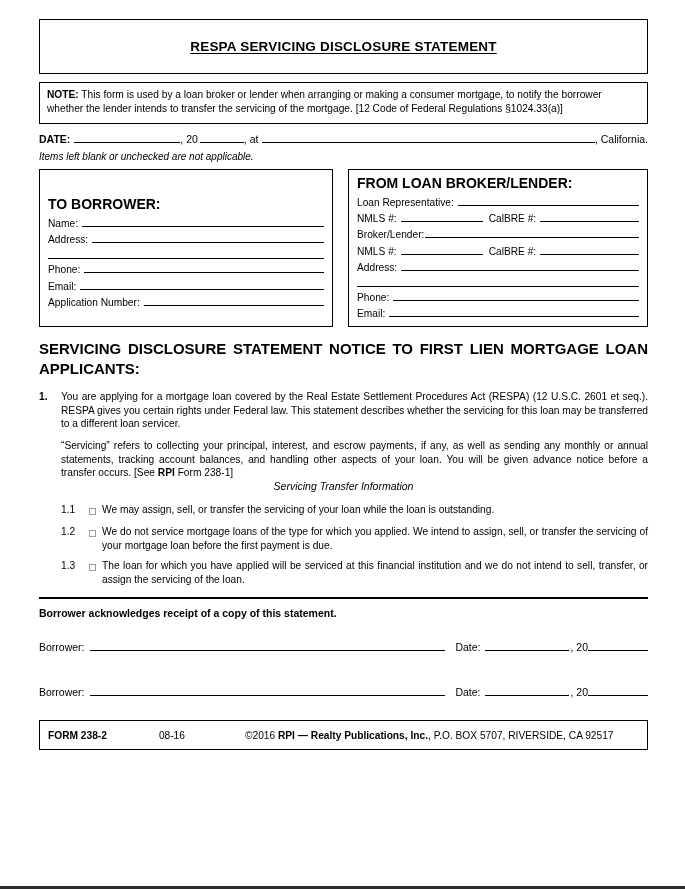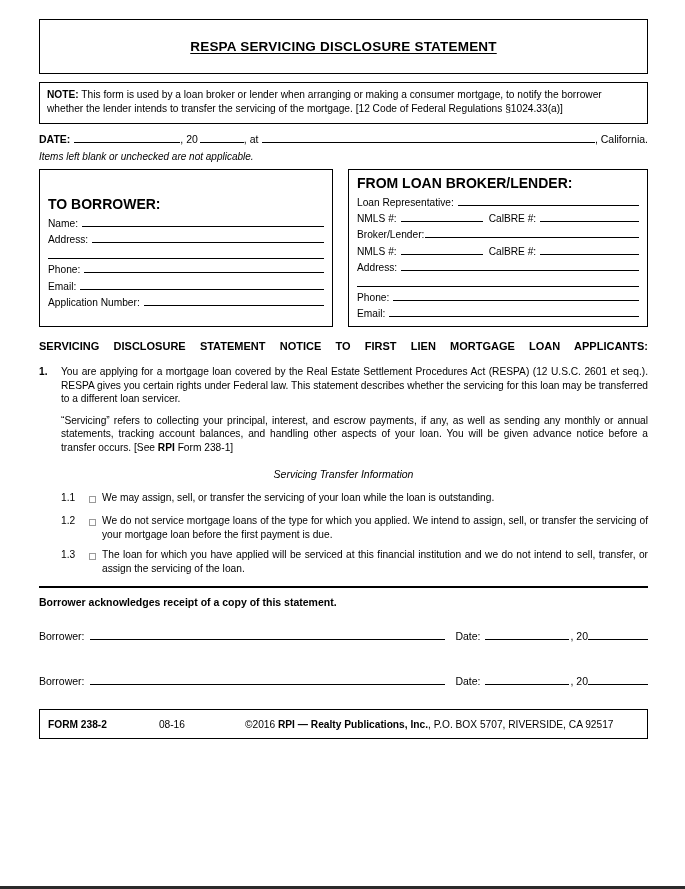--- a/index.html
+++ b/index.html
@@ -111,21 +111,21 @@
   .fl .cap { flex: 0 0 auto; }
   .fl .fill { flex: 1 1 auto; border-bottom: 1px solid #000; height: 12px; margin-left: 4px; min-width: 8px; }
   .fl .fill.tight { margin-left: 3px; }
   .fl .fixed { flex: 0 0 auto; border-bottom: 1px solid #000; height: 12px; margin-left: 4px; }
   .w-nmls { width: 82px; }
   .full-rule { border-bottom: 1px solid #000; height: 12px; margin-top: 1px; }
 
   
   .sec-head {
     margin-top: 12px;
-    font-size: 11px;
+    font-size: 15px;
     font-weight: bold;
     line-height: 1.33;
   }
   .sec-head .l1 { text-align: justify; text-align-last: justify; display: block; }
   .sec-head .l2 { display: block; }
 
   
   .num-item {
     margin-top: 11px;
     display: flex;
@@ -137,21 +137,20 @@
     width: 22px;
     font-weight: bold;
   }
   .num-item .body { flex: 1 1 auto; text-align: justify; }
   .num-item .body p { margin: 0; }
   .num-item .body p + p { margin-top: 8px; }
   .num-item .body b { font-weight: bold; }
 
   
   .sub-head {
-    margin-top: 14px;
     text-align: center;
     font-size: 10.5px;
     font-style: italic;
   }
 
   
   .cb-list { margin-top: 11px; }
   .cb-row {
     display: flex;
     font-size: 10.2px;

